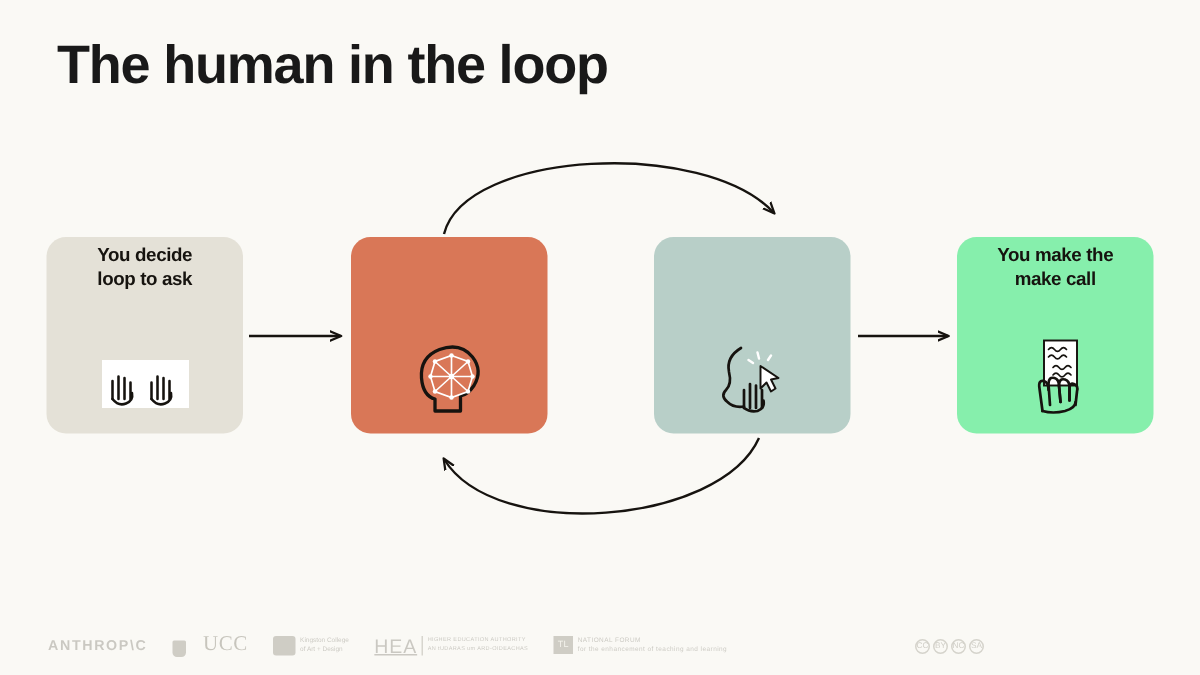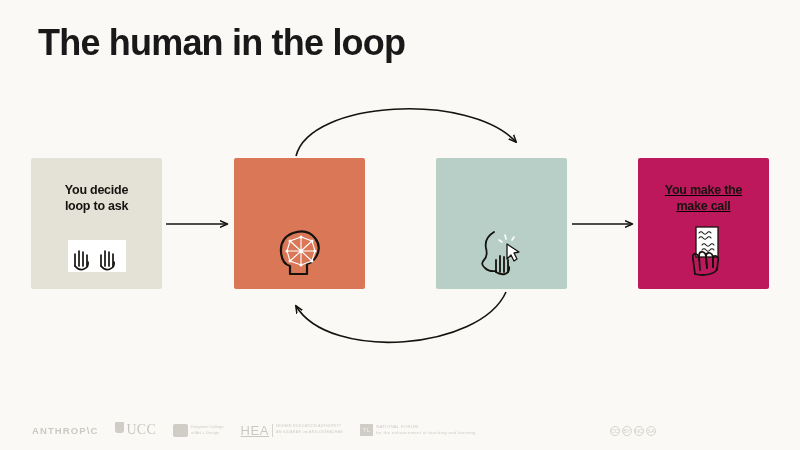--- a/index.html
+++ b/index.html
@@ -24,25 +24,25 @@
     letter-spacing:-0.8px;
     color:#191919;
     line-height:1.15;
     white-space:nowrap;
   }
 
   
   .card {
     position:absolute;
     width:131px; height:131px;
-    border-radius:2px;
+    border-radius:13px;
     display:flex;
     flex-direction:column;
     align-items:center;
-    padding-top:24px;
+    padding-top:4px;
   }
   .card-label {
     font-size:12.5px;
     font-weight:bold;
     line-height:1.28;
     text-align:center;
     color:#16130F;
     letter-spacing:-0.25px;
     width:116px;
   }
@@ -52,21 +52,21 @@
     left:0; right:0;
     display:flex;
     justify-content:center;
     align-items:flex-end;
     height:54px;
   }
 
   #card-1 { left:31px;  top:158px; background:#E4E1D7; }
   #card-2 { left:234px; top:158px; background:#D97757; }
   #card-3 { left:436px; top:158px; background:#B8CFC8; }
-  #card-4 { left:638px; top:158px; background:#be185d;text-decoration:underline; }
+  #card-4 { left:638px; top:158px; background:#86efac; }
 
   
   #flow-svg {
     position:absolute;
     left:0; top:0;
     width:800px; height:450px;
     pointer-events:none;
   }
 
   
@@ -81,21 +81,21 @@
     display:flex;
     align-items:center;
     gap:17px;
     opacity:0.30;
   }
   .logo { display:flex; align-items:center; white-space:nowrap; }
   .logo-anthropic {
     font-size:9.5px; font-weight:bold;
     letter-spacing:1.1px; color:#5e5a4e;
   }
-  .logo-ucc { display:flex; align-items:flex-start; gap:2px; }
+  .logo-ucc { display:flex; align-items:flex-end; gap:11px; }
   .logo-ucc .crest {
     width:9px; height:11px;
     background:#6d6958;
     border-radius:1px 1px 3px 3px;
   }
   .logo-ucc .ucc-text {
     font-family:"Liberation Serif", serif;
     font-size:14px; color:#55513f; letter-spacing:0.3px;
   }
   .logo-ncad { display:flex; align-items:center; gap:3px; }

